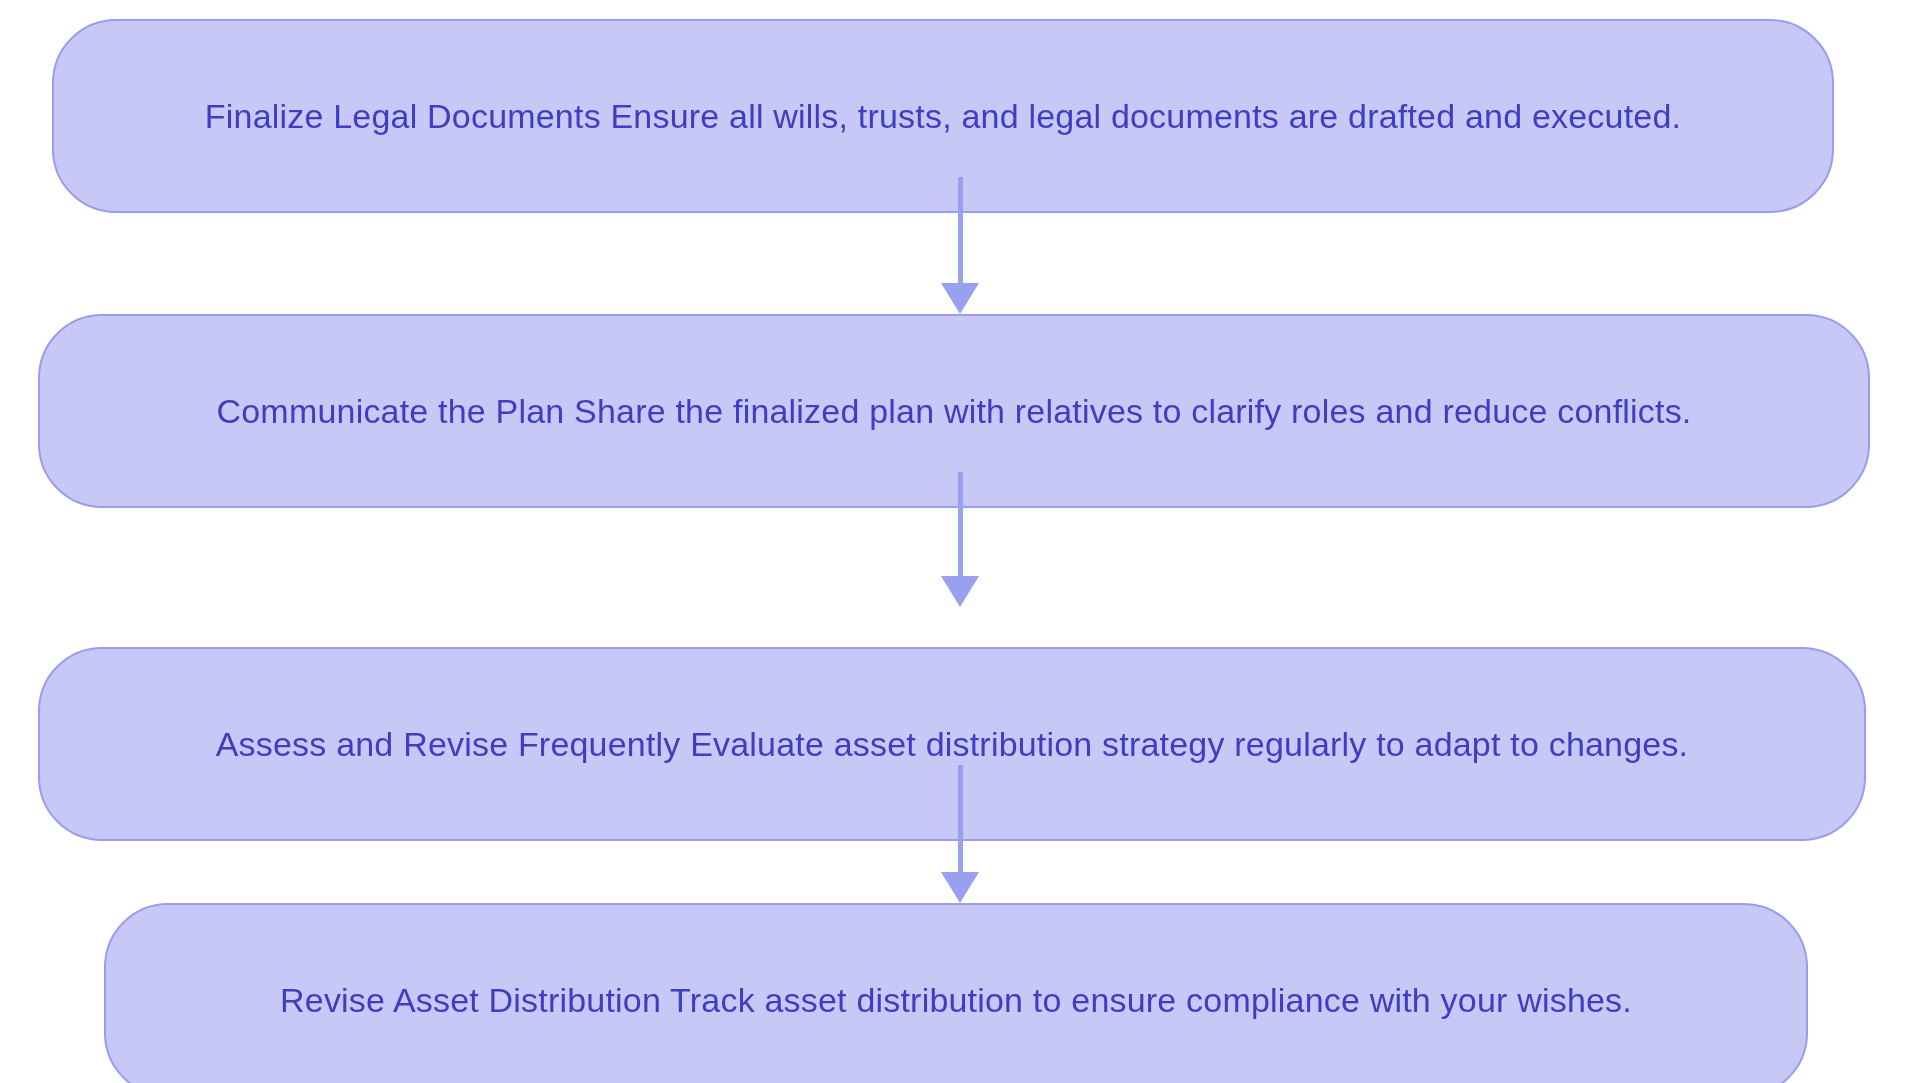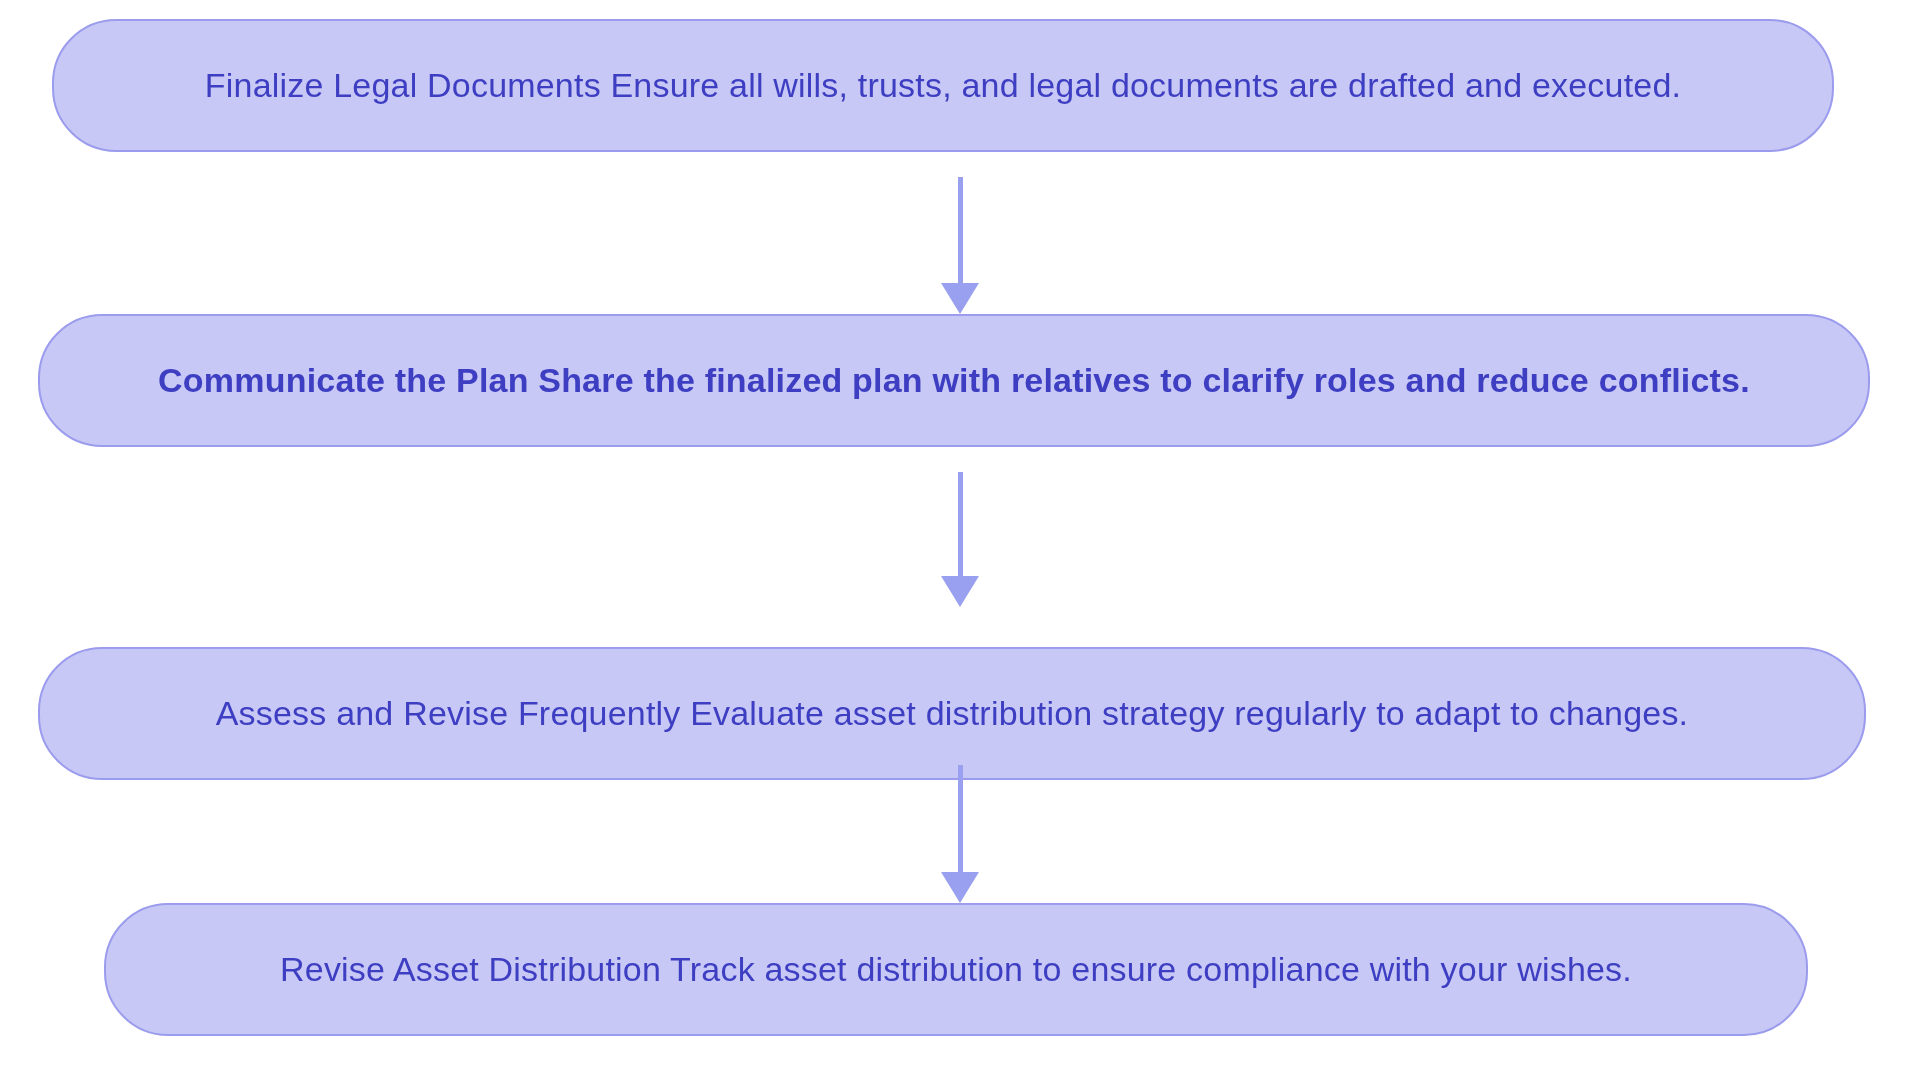--- a/index.html
+++ b/index.html
@@ -17,38 +17,38 @@
     font-family: "Liberation Sans", "DejaVu Sans", sans-serif;
     overflow: hidden;
   }
   .canvas {
     position: relative;
     width: 1920px;
     height: 1083px;
   }
   .node {
     position: absolute;
-    height: 133px;
+    height: 194px;
     background: var(--node-fill);
     border: 2px solid var(--node-border);
     border-radius: 64px;
     display: flex;
     align-items: center;
     justify-content: center;
     padding: 0 44px;
   }
   .node-label {
     color: var(--text-color);
     font-size: 34px;
     letter-spacing: 0.2px;
     white-space: nowrap;
     text-align: center;
   }
   .node-1 { left: 52px;  top: 19px;  width: 1782px; }
-  .node-2 { left: 38px;  top: 314px; width: 1832px; font-weight: bold; }
+  .node-2 { left: 38px;  top: 314px; width: 1832px; }
   .node-3 { left: 38px;  top: 607px; width: 1828px; margin-top: 40px; }
   .node-4 { left: 104px; top: 903px; width: 1704px; }
 
   .connector {
     position: absolute;
     left: 960px;
     transform: translateX(-50%);
     display: flex;
     flex-direction: column;
     align-items: center;

